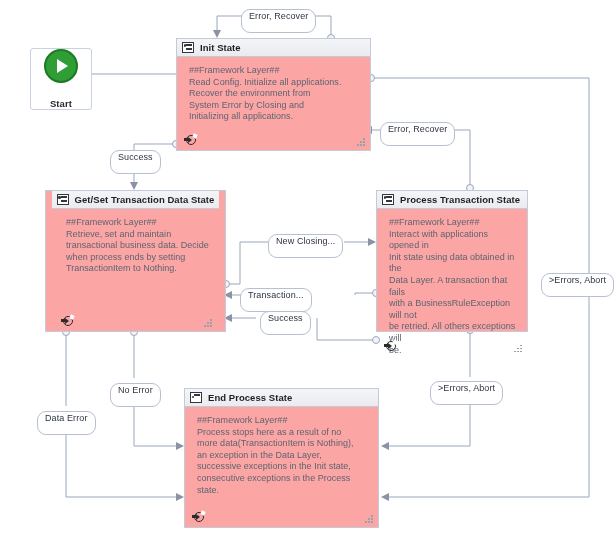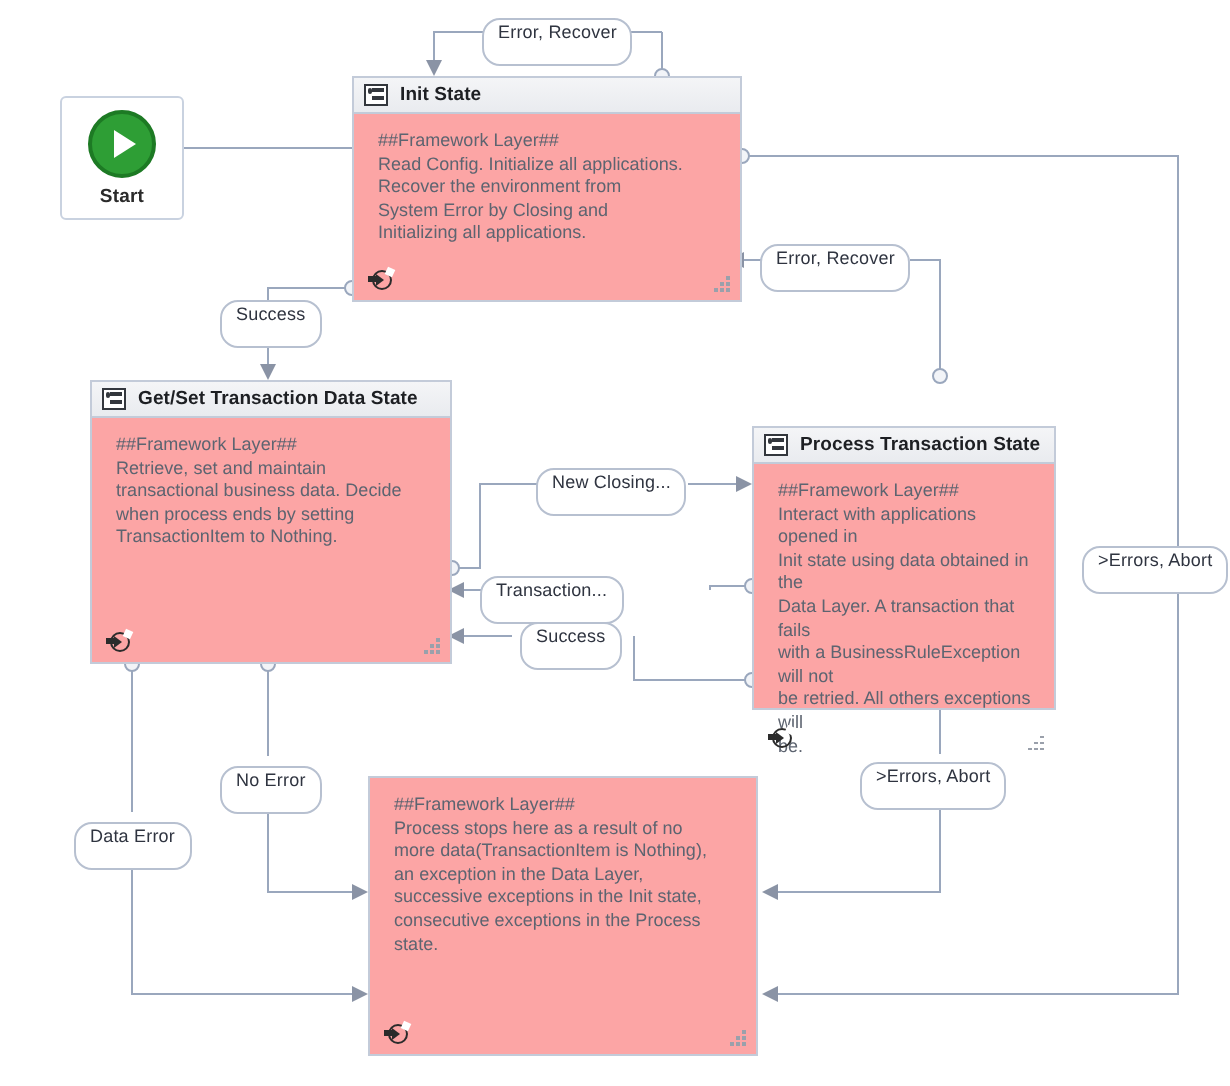--- a/index.html
+++ b/index.html
@@ -43,21 +43,21 @@
 
   
   .start-node {
     position: absolute;
     background: #ffffff;
     border: 1px solid #c9d2e0;
     border-radius: 3px;
     display: flex;
     flex-direction: column;
     align-items: center;
-    justify-content: center;
+    justify-content: space-between;
     box-sizing: border-box;
   }
   .start-node .play-wrap {
     width: 34px;
     height: 34px;
     border-radius: 50%;
     background: #2e9e35;
     border: 2px solid #1d7a24;
     display: flex;
     align-items: center;
@@ -327,21 +327,21 @@
           <i style="right:3px;bottom:0;"></i>
           <i style="right:6px;bottom:0;"></i>
           <i style="right:0;bottom:3px;"></i>
           <i style="right:3px;bottom:3px;"></i>
           <i style="right:0;bottom:6px;"></i>
         </span>
       </div>
     </div>
   </div>
 
-  <div class="state-box" style="left:45px; top:190px; width:181px; height:142px;">
+  <div class="state-box" style="left:45px; top:190px; width:181px; height:142px;align-items:center;">
     <div class="state-header">
       <span class="state-icon">
         <span class="sq"></span>
           <span class="dot"></span>
         <span class="bar"></span>
           <span class="bar2"></span>
       </span>
       <span class="state-title">Get/Set Transaction Data State</span>
     </div>
     <div class="state-body">
@@ -361,21 +361,21 @@
           <i style="right:3px;bottom:0;"></i>
           <i style="right:6px;bottom:0;"></i>
           <i style="right:0;bottom:3px;"></i>
           <i style="right:3px;bottom:3px;"></i>
           <i style="right:0;bottom:6px;"></i>
         </span>
       </div>
     </div>
   </div>
 
-  <div class="state-box" style="left:376px; top:190px; width:152px; height:142px;margin-top:23px;">
+  <div class="state-box" style="left:376px; top:190px; width:152px; height:142px;">
     <div class="state-header">
       <span class="state-icon">
         <span class="sq"></span>
           <span class="dot"></span>
         <span class="bar"></span>
           <span class="bar2"></span>
       </span>
       <span class="state-title">Process Transaction State</span>
     </div>
     <div class="state-body">
@@ -398,20 +398,28 @@
           <i style="right:6px;bottom:0;"></i>
           <i style="right:0;bottom:3px;"></i>
           <i style="right:3px;bottom:3px;"></i>
           <i style="right:0;bottom:6px;"></i>
         </span>
       </div>
     </div>
   </div>
 
   <div class="state-box" style="left:184px; top:388px; width:195px; height:140px;">
+    <div class="state-header">
+      <span class="state-icon terminal">
+        <span class="sq"></span>
+          <span class="dot"></span>
+        <span class="bar"></span>
+      </span>
+      <span class="state-title">End Process State</span>
+    </div>
     <div class="state-body">
       <div class="state-desc">##Framework Layer##
 Process stops here as a result of no
 more data(TransactionItem is Nothing),
 an exception in the Data Layer,
 successive exceptions in the Init state,
 consecutive exceptions in the Process
 state.</div>
       <div class="state-footer">
         <span class="loop-icon">

